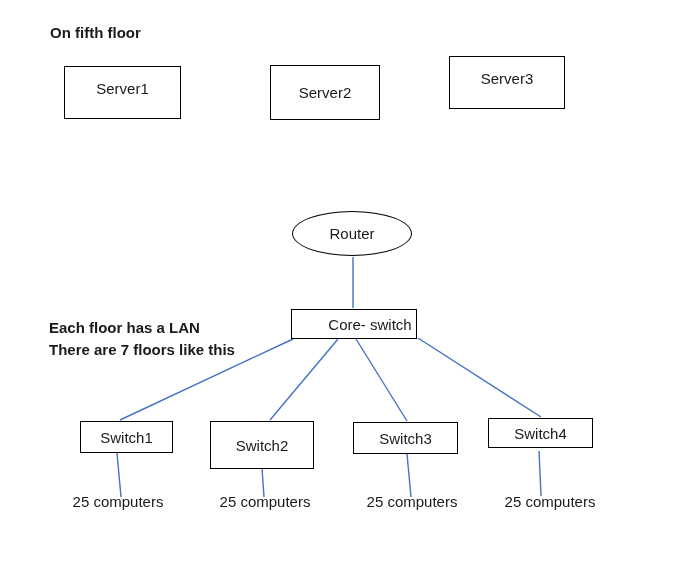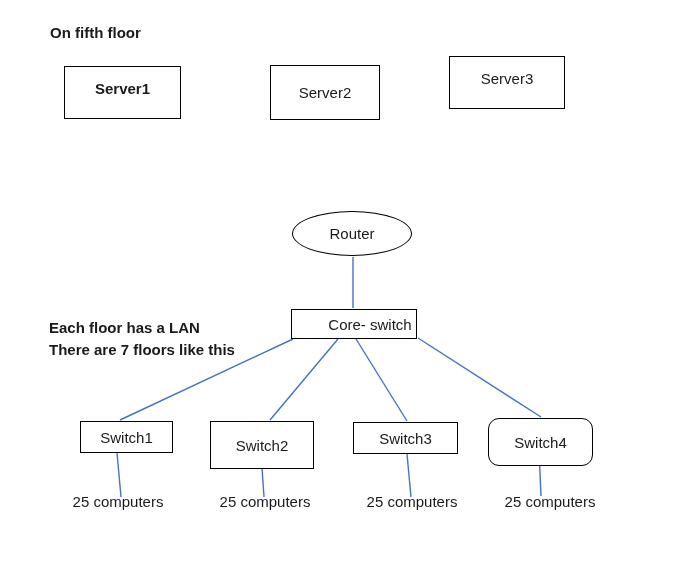--- a/index.html
+++ b/index.html
@@ -26,29 +26,29 @@
     position: absolute;
     background: #ffffff;
     border: 1px solid #000000;
     display: flex;
     align-items: center;
     justify-content: center;
     font-size: 15px;
     z-index: 2;
     box-sizing: border-box;
   }
-  .server1 { left: 64px;  top: 66px; width: 117px; height: 53px; padding-bottom: 8px; font-weight: bold; }
+  .server1 { left: 64px;  top: 66px; width: 117px; height: 53px; padding-bottom: 8px; }
   .server2 { left: 270px; top: 65px; width: 110px; height: 55px; }
   .server3 { left: 449px; top: 56px; width: 116px; height: 53px; padding-bottom: 8px; }
   .router  { left: 292px; top: 211px; width: 120px; height: 45px; border-radius: 50%; border-width: 1.5px; }
   .core    { left: 291px; top: 309px; width: 126px; height: 30px; padding-left: 32px; }
   .switch1 { left: 80px;  top: 421px; width: 93px; height: 32px; }
   .switch2 { left: 210px; top: 421px; width: 104px; height: 48px; }
   .switch3 { left: 353px; top: 422px; width: 105px; height: 32px; }
-  .switch4 { left: 488px; top: 418px; width: 105px; height: 48px; border-radius: 11px; }
+  .switch4 { left: 488px; top: 418px; width: 105px; height: 30px; }
   .label {
     position: absolute;
     font-size: 15px;
     white-space: nowrap;
     z-index: 3;
   }
   .title {
     left: 50px; top: 24px;
     font-weight: bold;
   }

